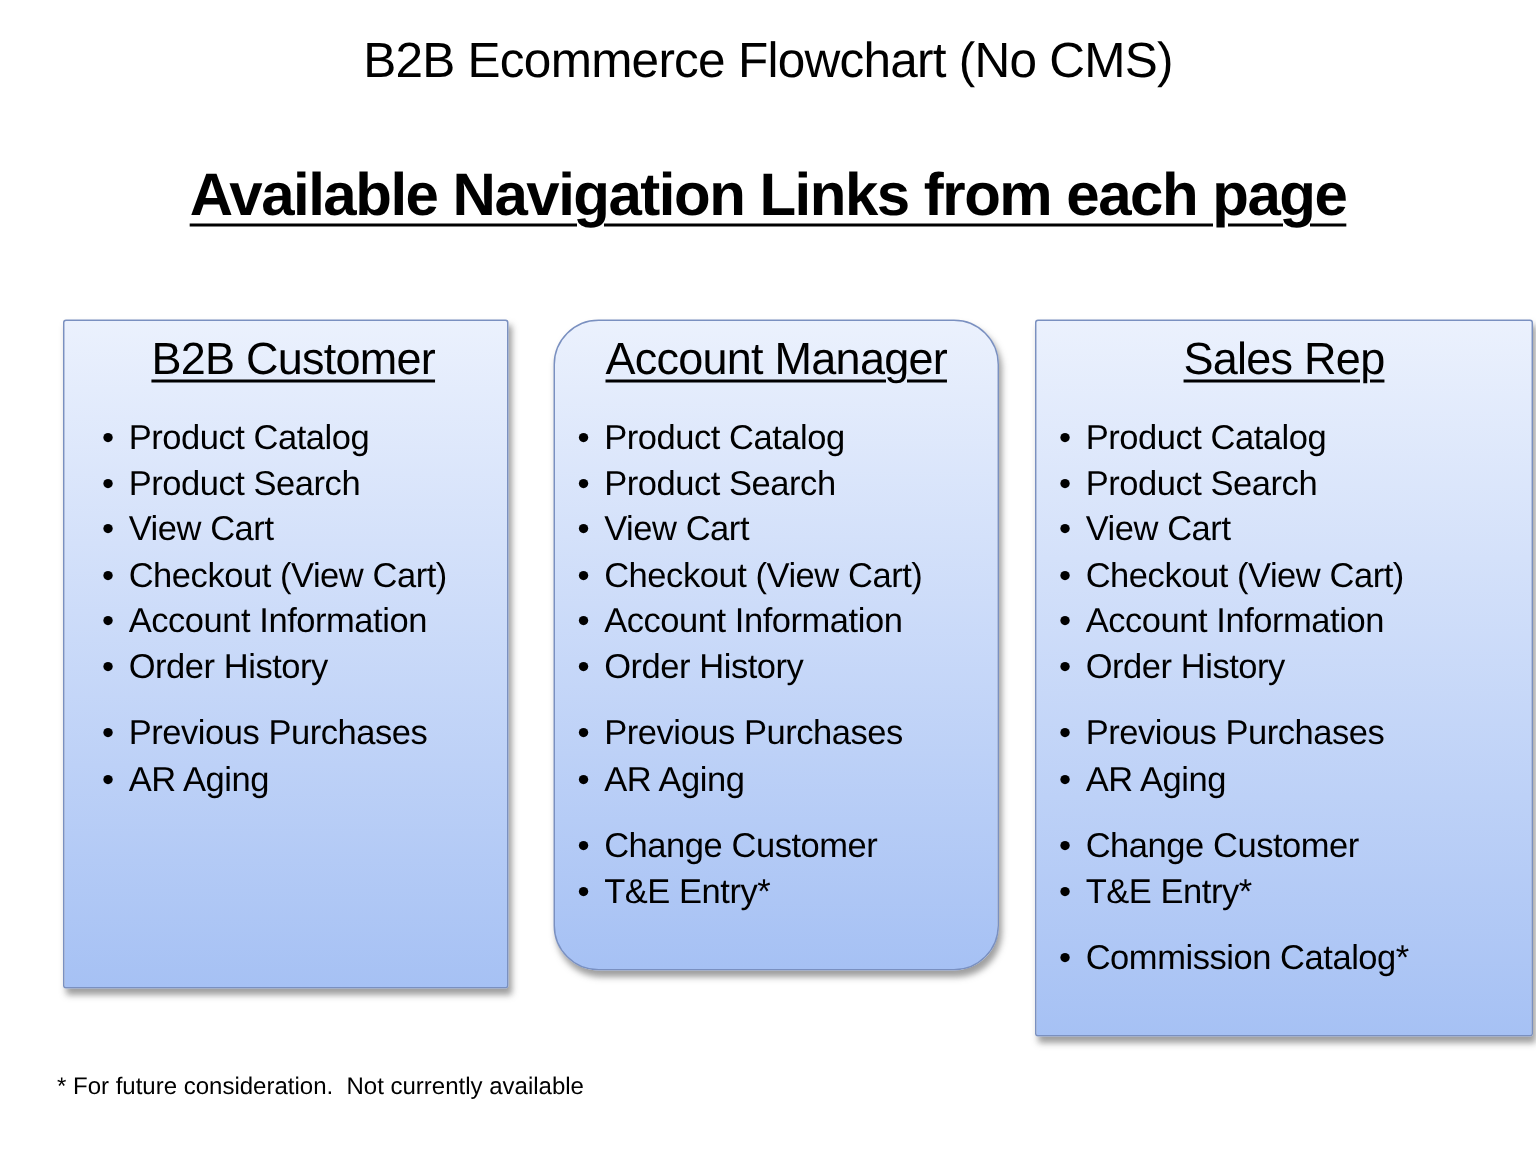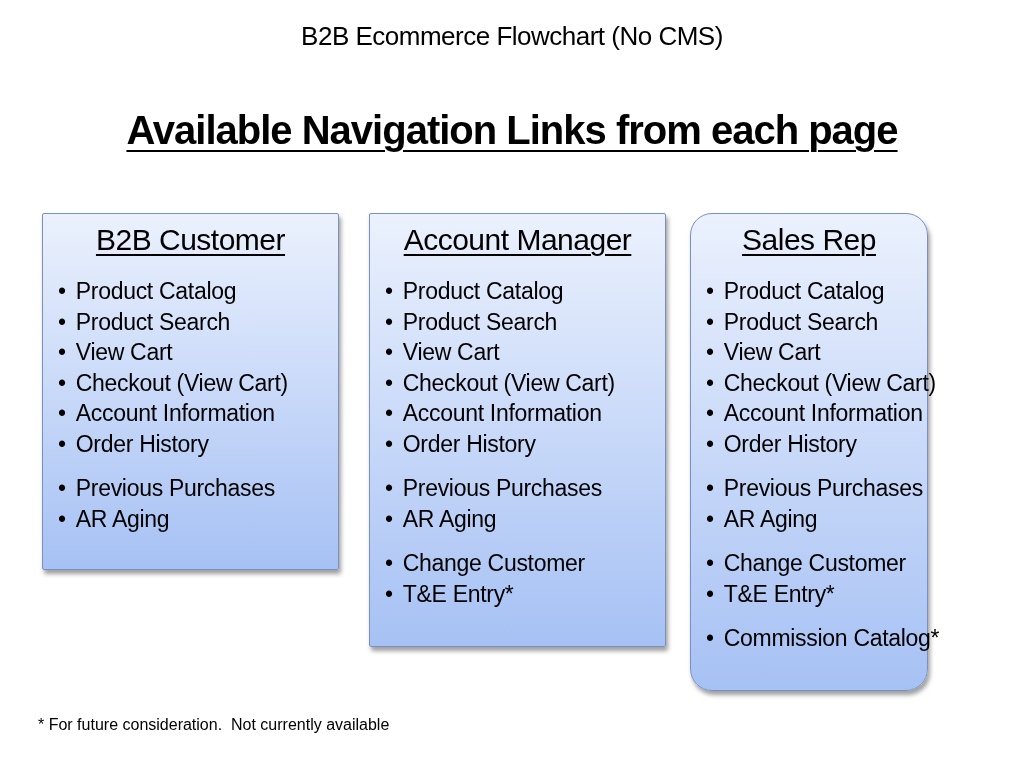--- a/index.html
+++ b/index.html
@@ -17,21 +17,21 @@
     width: 1024px;
     height: 768px;
     background: var(--bg, #ffffff);
   }
   .slide-title {
     position: absolute;
     top: 21px;
     left: 0;
     width: 100%;
     text-align: center;
-    font-size: 26px;
+    font-size: 33px;
     font-weight: 400;
     letter-spacing: -0.5px;
   }
   .slide-subtitle {
     position: absolute;
     top: 108px;
     left: 0;
     width: 100%;
     text-align: center;
     font-size: 40px;
@@ -42,23 +42,23 @@
     text-decoration-thickness: 2px;
   }
   .role-box {
     position: absolute;
     box-sizing: border-box;
     border: 1.5px solid var(--box-border, #7a90c0);
     border-radius: 2px;
     background: linear-gradient(to bottom, var(--box-top, #ebf1fd) 0%, var(--box-bottom, #a6c1f4) 100%);
     box-shadow: 2px 4px 4px rgba(80, 80, 80, 0.55);
   }
-  .box-0 { left: 42px;  top: 213px; width: 297px; height: 357px; }
-  .box-1 { left: 369px; top: 213px; width: 297px; height: 434px; }
-  .box-2 { left: 690px; top: 213px; width: 238px; height: 478px; border-radius: 22px; }
+  .box-0 { left: 42px;  top: 213px; width: 297px; height: 446px; padding-left: 10px; }
+  .box-1 { left: 369px; top: 213px; width: 297px; height: 434px; border-radius: 30px; }
+  .box-2 { left: 690px; top: 213px; width: 332px; height: 478px; }
   .role-header {
     margin-top: 9px;
     text-align: center;
     font-size: 30px;
     letter-spacing: -0.5px;
     text-decoration: underline;
     text-underline-offset: 4px;
     text-decoration-thickness: 2px;
   }
   .role-groups {

